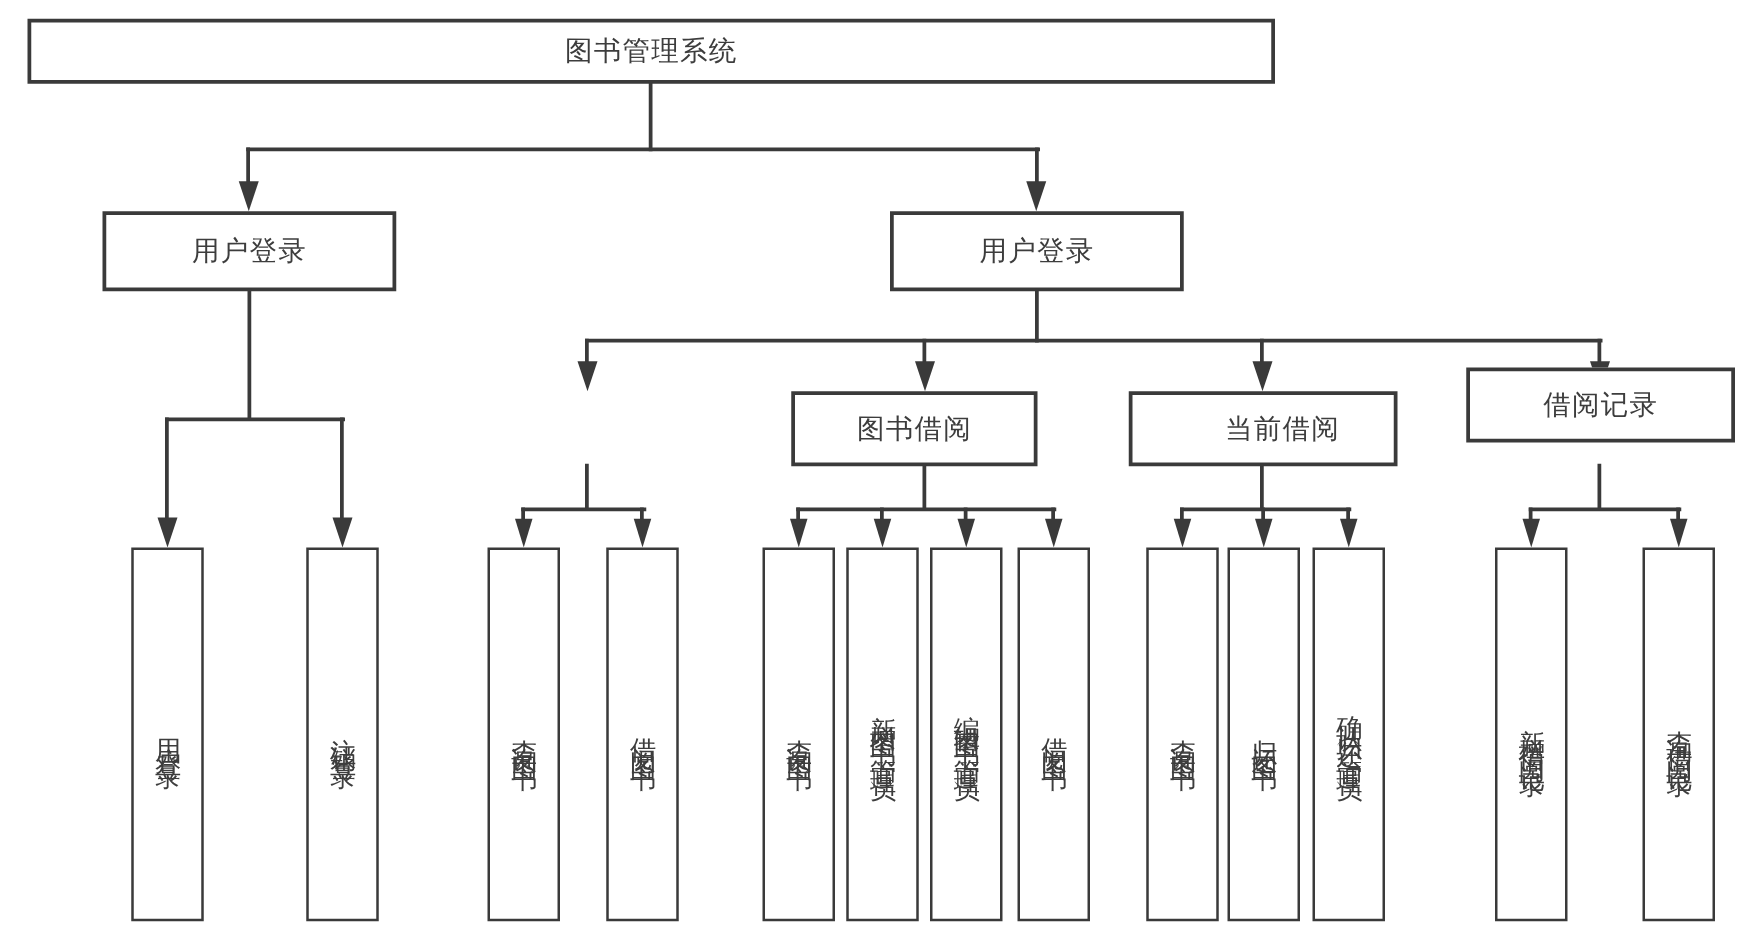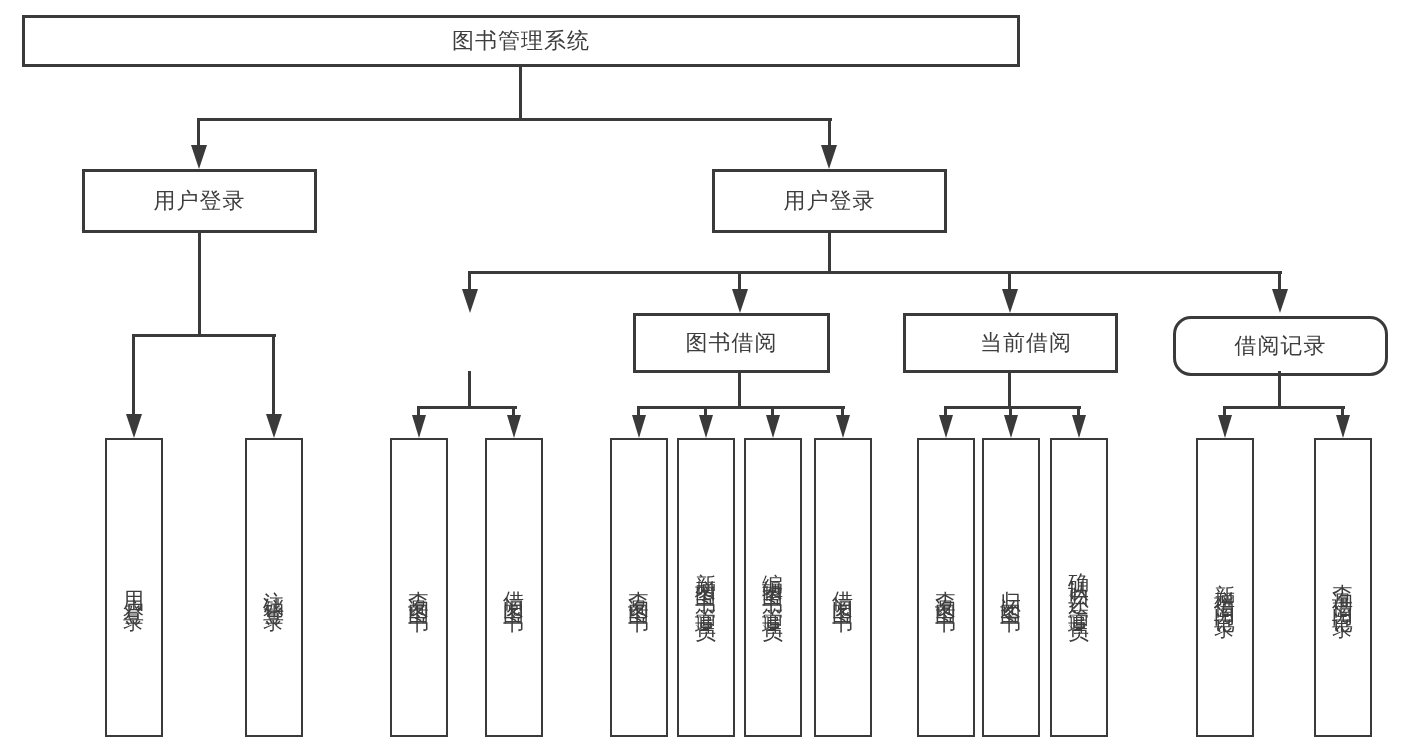--- a/index.html
+++ b/index.html
@@ -78,21 +78,21 @@
   <div class="ah" style="left:1002px;top:289px;"></div>
   <div class="ln" style="left:1278px;top:271px;width:3px;height:21px;"></div>
   <div class="ah" style="left:1272px;top:289px;"></div>
 
   <div class="box" style="left:633px;top:313px;width:197px;height:60px;font-family:Liberation Mono, monospace;">
     <span>图书借阅</span>
   </div>
   <div class="box" style="left:903px;top:313px;width:215px;height:60px;padding-left:31px;">
     <span>当前借阅</span>
   </div>
-  <div class="box" style="left:1173px;top:316px;width:215px;height:60px;border-radius:18px;">
+  <div class="box" style="left:1173px;top:294px;width:215px;height:60px;">
     <span>借阅记录</span>
   </div>
 
   <div class="ln" style="left:468px;top:371px;width:3px;height:37px;"></div>
   <div class="ln" style="left:417px;top:406px;width:100px;height:3px;"></div>
   <div class="ln" style="left:417px;top:406px;width:3px;height:11px;"></div>
   <div class="ah small" style="left:412px;top:415px;"></div>
   <div class="ln" style="left:512px;top:406px;width:3px;height:11px;"></div>
   <div class="ah small" style="left:507px;top:415px;"></div>
 

